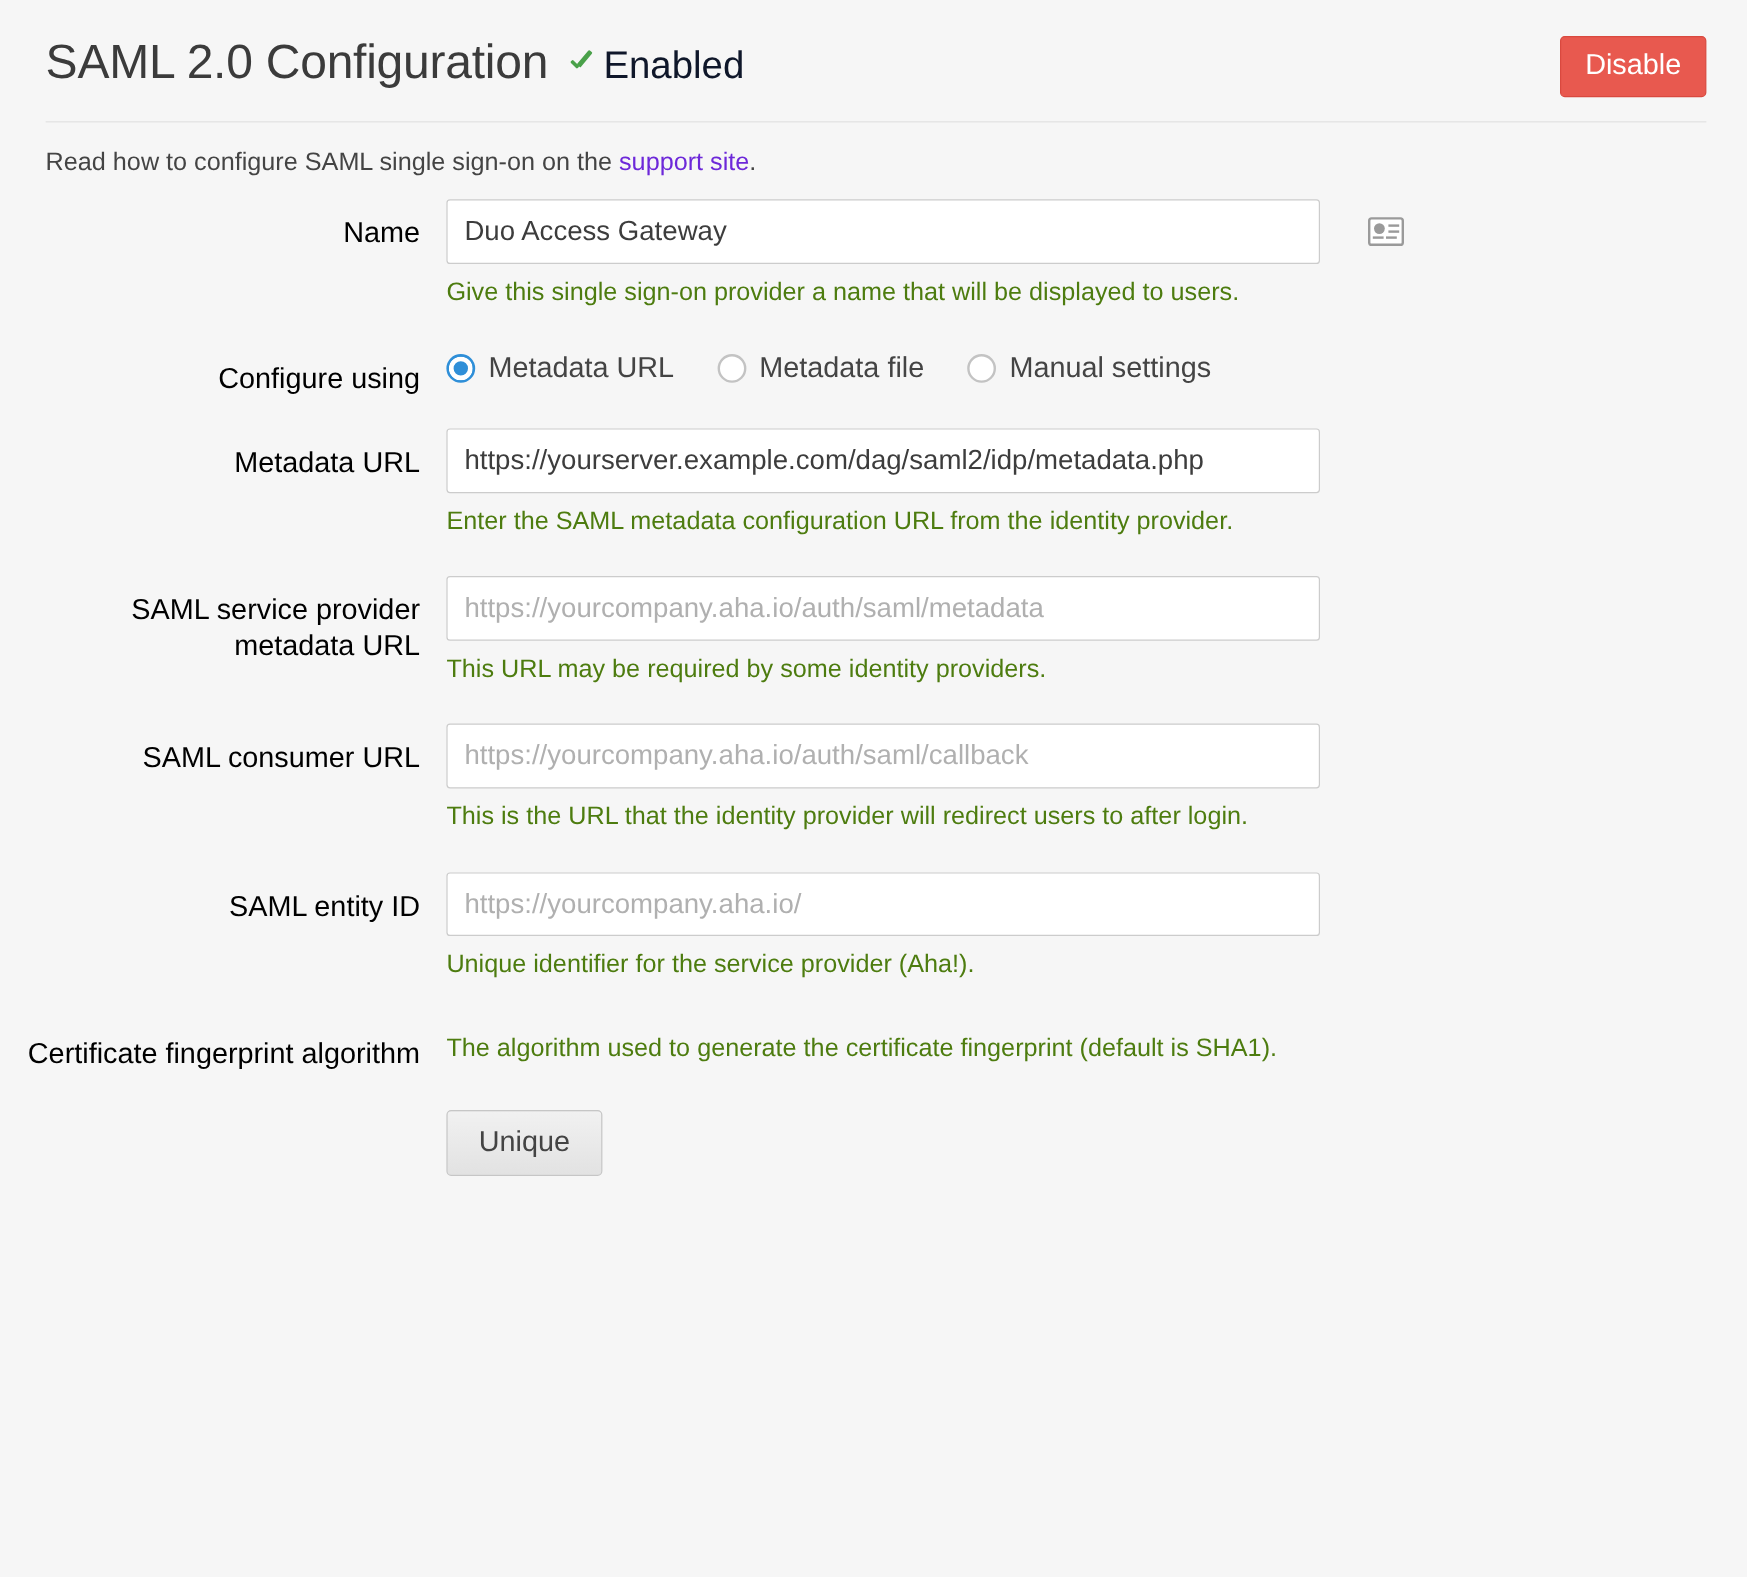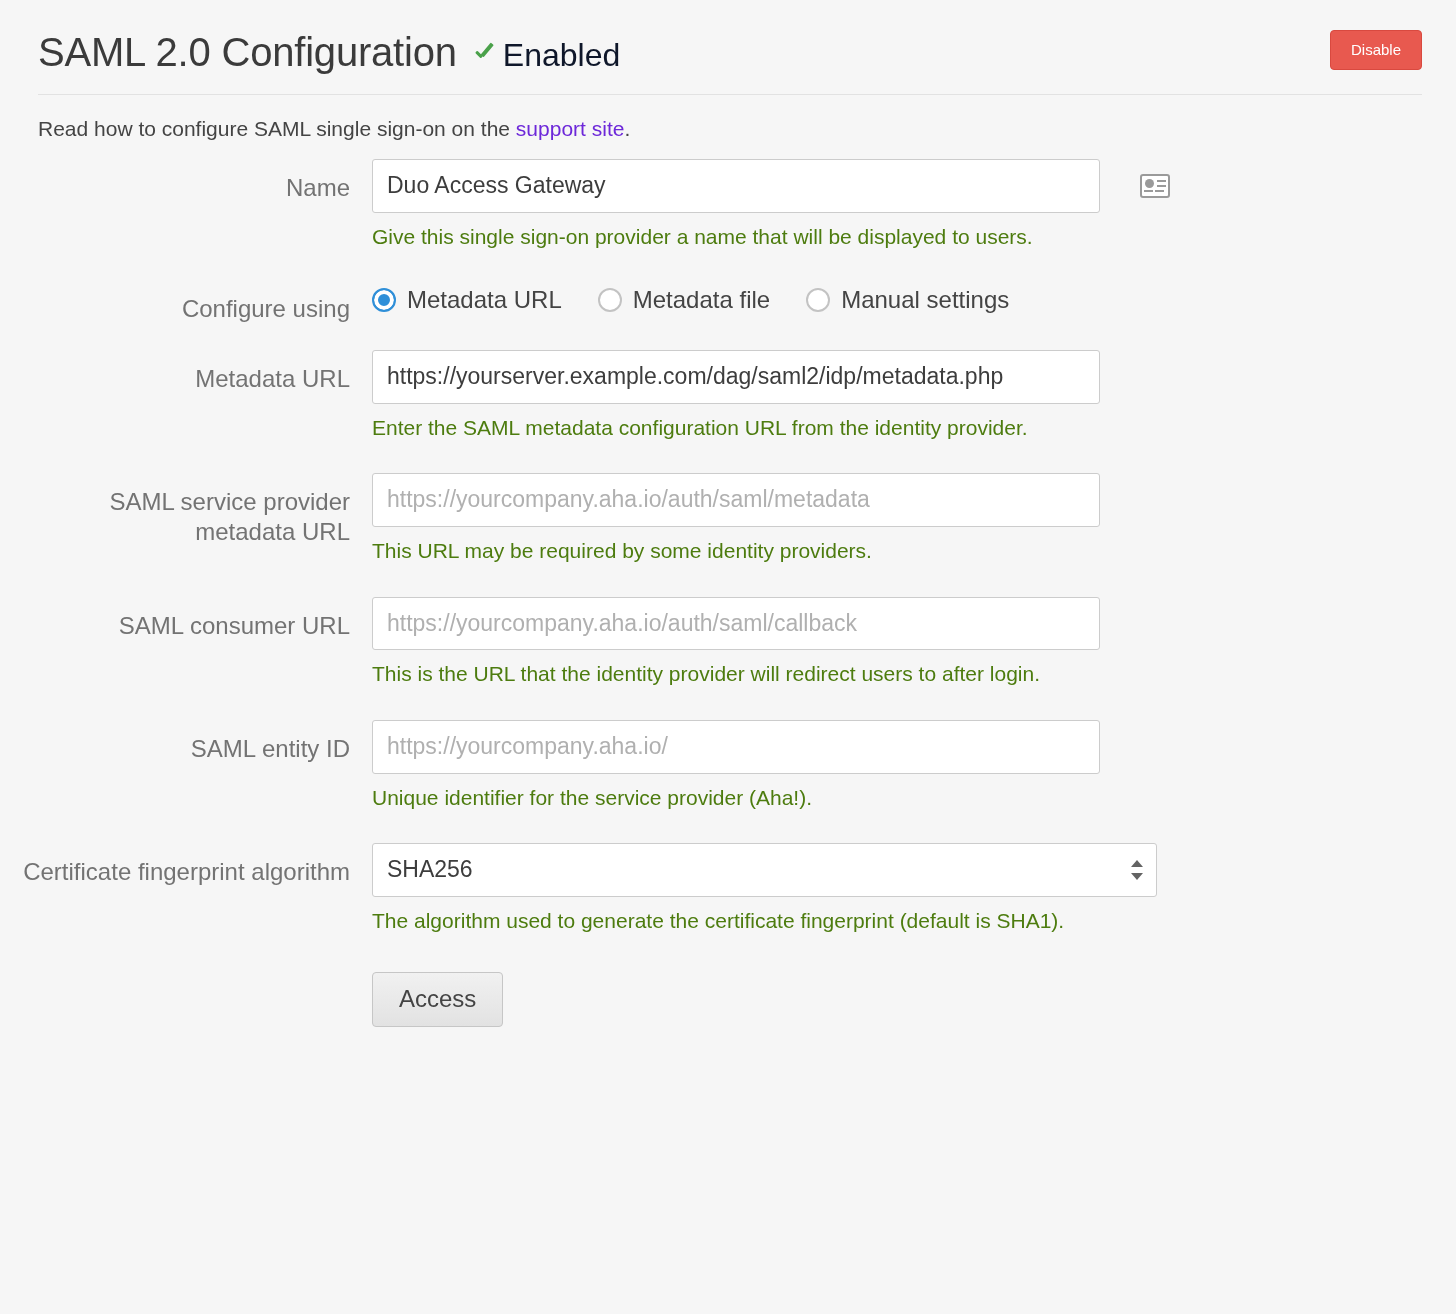--- a/index.html
+++ b/index.html
@@ -74,21 +74,21 @@
     width: 16px;
     height: 3.5px;
     background: #4aa14a;
     transform: rotate(-50deg);
     border-radius: 1px;
   }
   .disable-button {
     background: #e8594f;
     border: 1px solid #d9493f;
     color: #ffffff;
-    font-size: 15px;
+    font-size: 24px;
     font-family: "Liberation Sans", sans-serif;
     padding: 10px 20px;
     border-radius: 4px;
     cursor: pointer;
     line-height: 1.2;
   }
 
   .divider {
     border-top: 1px solid #e2e2e2;
     margin: 20px 22px 0 26px;
@@ -113,21 +113,21 @@
     display: flex;
     align-items: flex-start;
     margin-bottom: 6px;
   }
   .label-col {
     width: 360px;
     flex: none;
     text-align: right;
     padding-right: 22px;
     font-size: 24px;
-    color: #737373;
+    color: #000000;
     line-height: 1.25;
     padding-top: 14px;
   }
   .label-col.radio-label { padding-top: 12px; }
   .field-col {
     flex: 1;
     min-width: 0;
     padding-right: 40px;
   }
   .input-wrap {
@@ -371,34 +371,27 @@
         <div class="input-wrap">
           <input class="text-field" type="text" placeholder="https://yourcompany.aha.io/" style="">
         </div>
         <div class="help-text">Unique identifier for the service provider (Aha!).</div>
       </div>
     </div>
 
     <div class="row">
       <div class="label-col">Certificate fingerprint algorithm</div>
       <div class="field-col">
-        <div class="select-wrap">
-          <select class="select-field">
-            <option>SHA256</option>
-            <option>SHA1</option>
-          </select>
-          <span class="select-arrows"></span>
-        </div>
         <div class="help-text">The algorithm used to generate the certificate fingerprint (default is SHA1).</div>
       </div>
     </div>
 
     <div class="row">
       <div class="label-col"></div>
       <div class="field-col">
         <div class="update-row">
-          <button class="update-button">Access</button>
+          <button class="update-button">Unique</button>
         </div>
       </div>
     </div>
 
   </div>
 </div>
 
 </body></html>

